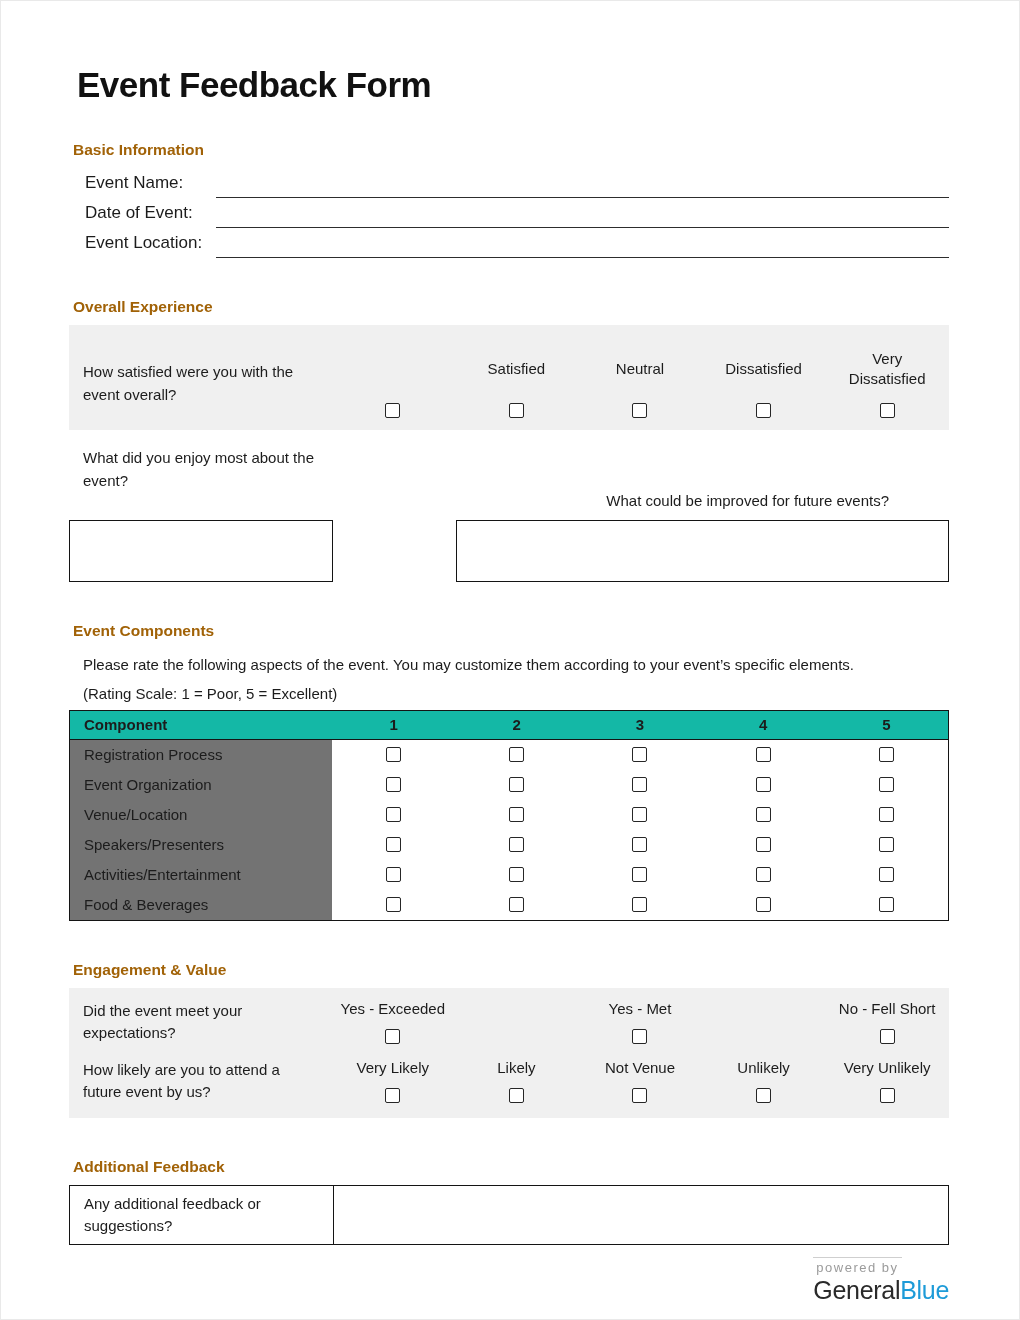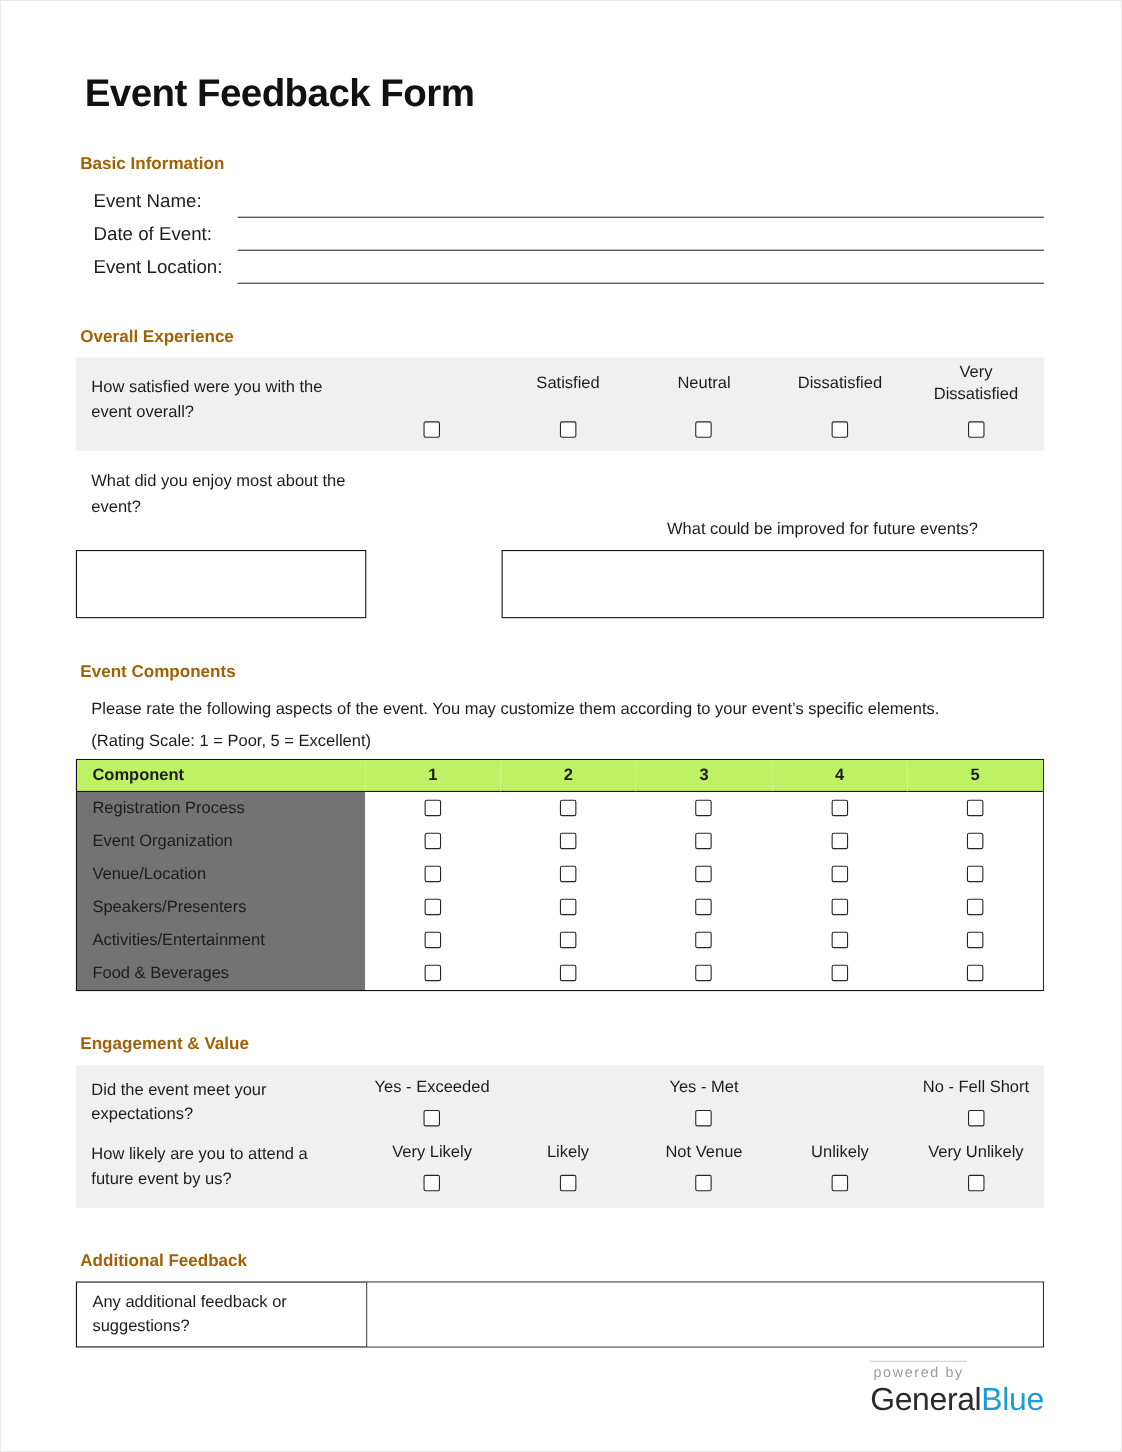--- a/index.html
+++ b/index.html
@@ -46,21 +46,21 @@
     background: #fff;
     display: inline-block;
     cursor: pointer;
   }
 
   
   .sat-grid {
     background: #f0f0f0;
     display: grid;
     grid-template-columns: 262px repeat(5, 1fr);
-    padding: 0 0 12px;
+    padding: 20px 0 12px;
   }
   .sat-q { grid-column: 1; grid-row: 1 / 3; font-size: 15px; line-height: 1.5; padding: 16px 34px 0 14px; }
   .opt-head { grid-row: 1; display: flex; align-items: center; justify-content: center; text-align: center; font-size: 15px; line-height: 1.35; padding: 4px 6px; }
   .opt-head span { display: inline-block; max-width: 96px; }
   .opt-cb { grid-row: 2; display: flex; justify-content: center; align-items: flex-end; padding-top: 9px; }
   .c2 { grid-column: 2; } .c3 { grid-column: 3; } .c4 { grid-column: 4; }
   .c5 { grid-column: 5; } .c6 { grid-column: 6; }
 
   
   .dual-q { display: flex; margin-top: 16px; flex-direction: column; }
@@ -73,21 +73,21 @@
 
   
   .ec-instructions { font-size: 15px; margin: 14px 0 0 14px; line-height: 1.45; }
   .ec-scale { font-size: 15px; margin: 9px 0 0 14px; }
   .comp-table {
     margin-top: 8px;
     border: 1.5px solid #141414;
     display: grid;
     grid-template-columns: 262px repeat(5, 1fr);
   }
-  .ct-h { background: #bef264; border-bottom: 1.3px solid #141414; font-weight: 700; font-size: 15px; padding: 5px 0 6px; }
+  .ct-h { background: #14b8a6; border-bottom: 1.3px solid #141414; font-weight: 700; font-size: 15px; padding: 5px 0 6px; }
   .ct-h.lbl { padding-left: 14px; }
   .ct-h.num { text-align: center; }
   .ct-lbl { background: #737373; font-size: 15px; padding: 0 14px; height: 30px; display: flex; align-items: center; }
   .ct-cell { height: 30px; display: flex; align-items: center; justify-content: center; background: #fff; }
 
   
   .eng-wrap { background: #f0f0f0; padding: 10px 0 14px; }
   .eng-grid { display: grid; grid-template-columns: 262px repeat(5, 1fr); }
   .eng-grid + .eng-grid { margin-top: 12px; }
   .eng-q { grid-column: 1; grid-row: 1 / 3; font-size: 15px; line-height: 1.5; padding: 2px 34px 0 14px; }
@@ -95,21 +95,21 @@
   .eng-cb { grid-row: 2; display: flex; justify-content: center; padding-top: 9px; }
 
   
   .fb-box { margin-top: 7px; border: 1.5px solid #141414; display: flex; height: 58px; }
   .fb-label { width: 264px; border-right: 1.5px solid #141414; font-size: 15px; line-height: 1.5; padding: 7px 24px 0 14px; box-sizing: border-box; }
   .fb-input { flex: 1; background: #fff; }
 
   
   .footer { margin: 12px 0 0 auto; width: fit-content; }
   .powered { display: inline-block; color: #9b9b9b; font-size: 13px; letter-spacing: 1.5px; border-top: 1px solid #cfcfcf; padding: 2px 3px 0; }
-  .brand { font-size: 29px; line-height: 1.15; color: #2a2a2a; letter-spacing: -0.3px; }
+  .brand { font-size: 25px; line-height: 1.15; color: #2a2a2a; letter-spacing: -0.3px; }
   .brand .blue { color: #1d9bd8; }
 </style>
 </head>
 <body>
 
 <div class="page">
 
   <h1 class="title">Event Feedback Form</h1>
 
   <section>

